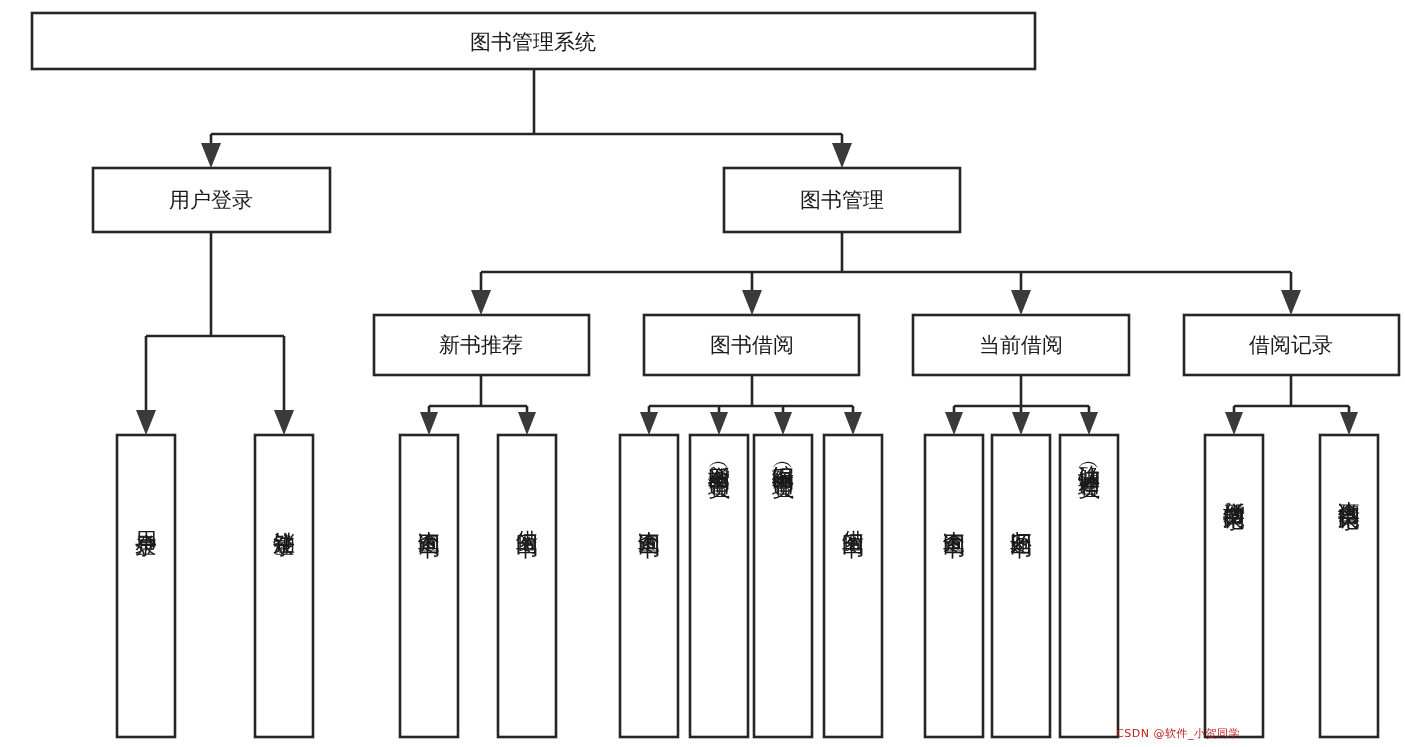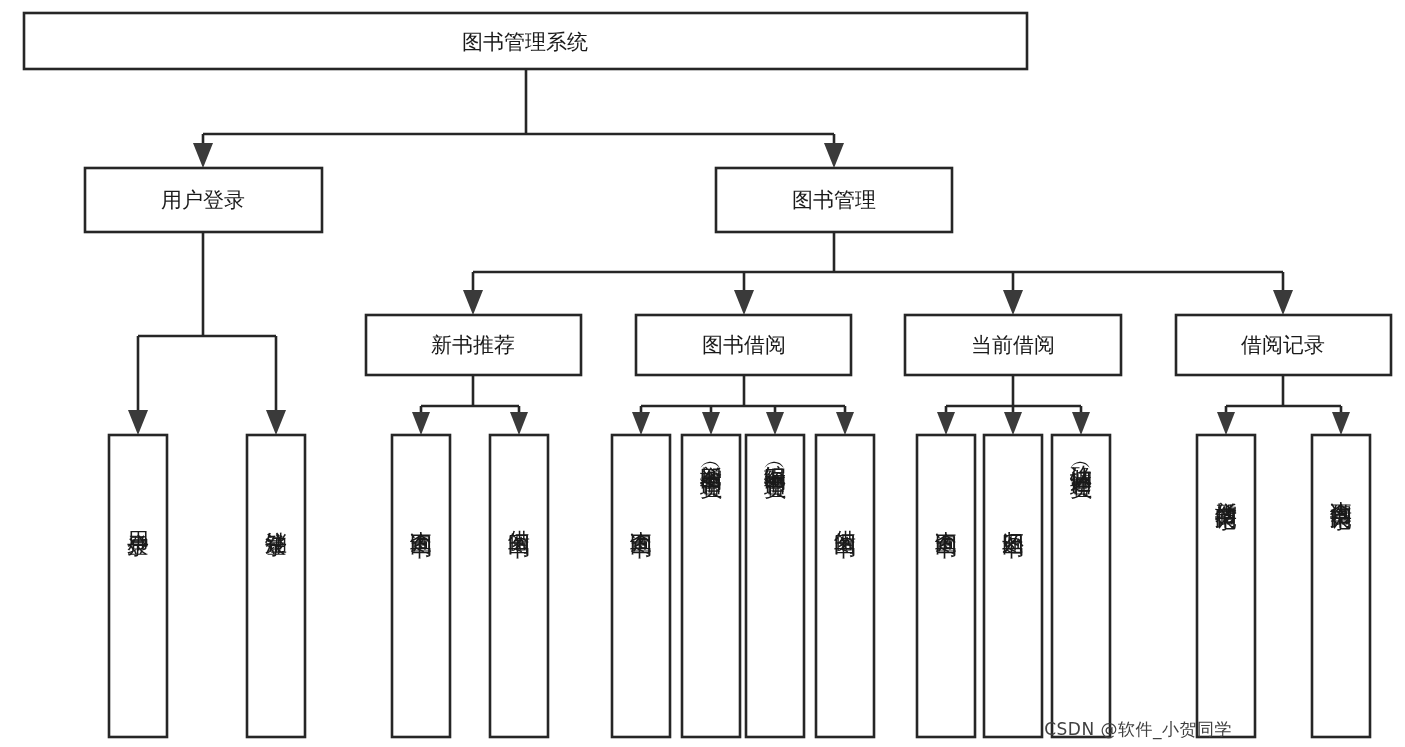--- a/index.html
+++ b/index.html
@@ -9,21 +9,21 @@
   }
   body {
     width: 1405px;
     height: 747px;
     position: relative;
     overflow: hidden;
     font-family: "DejaVu Sans", "Liberation Sans", sans-serif;
   }
   #diagram-root {
     position: absolute;
-    left: 4px;
+    left: 12px;
     top: 0;
     width: 1236px;
     height: 747px;
   }
   svg.flow {
     display: block;
     width: 1405px;
     height: 747px;
   }
   .nodebox {
@@ -64,22 +64,22 @@
     line-height: 1.08;
     letter-spacing: 2px;
     color: #1a1a1a;
     white-space: nowrap;
   }
   .watermark {
     position: absolute;
     right: 8px;
     bottom: 6px;
     font-family: "DejaVu Sans", "Liberation Sans", sans-serif;
-    font-size: 17px;
-    color: #404040;
+    font-size: 11px;
+    color: #b91c1c;
     letter-spacing: 0.5px;
     white-space: nowrap;
   }
 </style>
 </head>
 <body>
 
 <div id="diagram-root">
 
   <svg class="flow" viewBox="0 0 1405 747" xmlns="http://www.w3.org/2000/svg">

